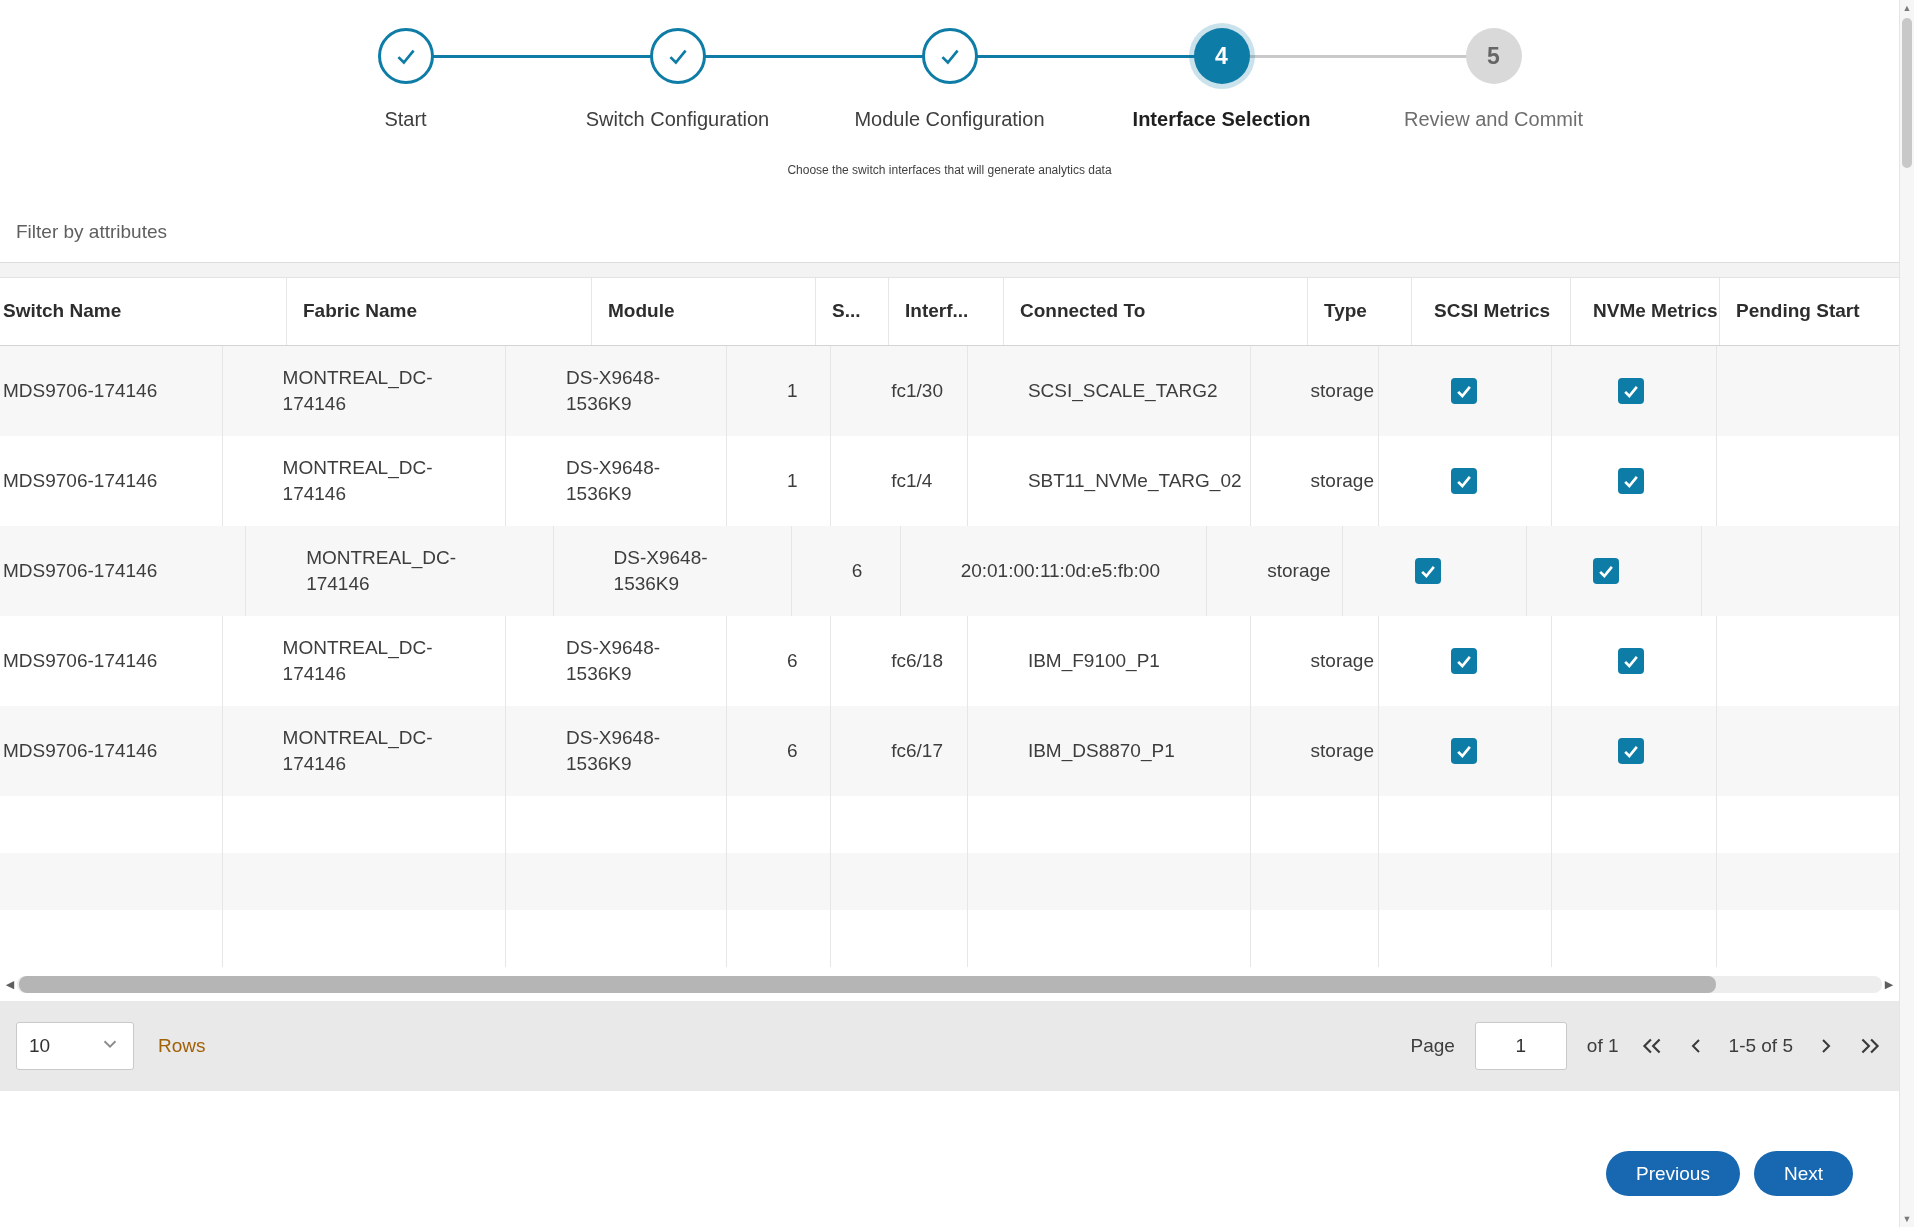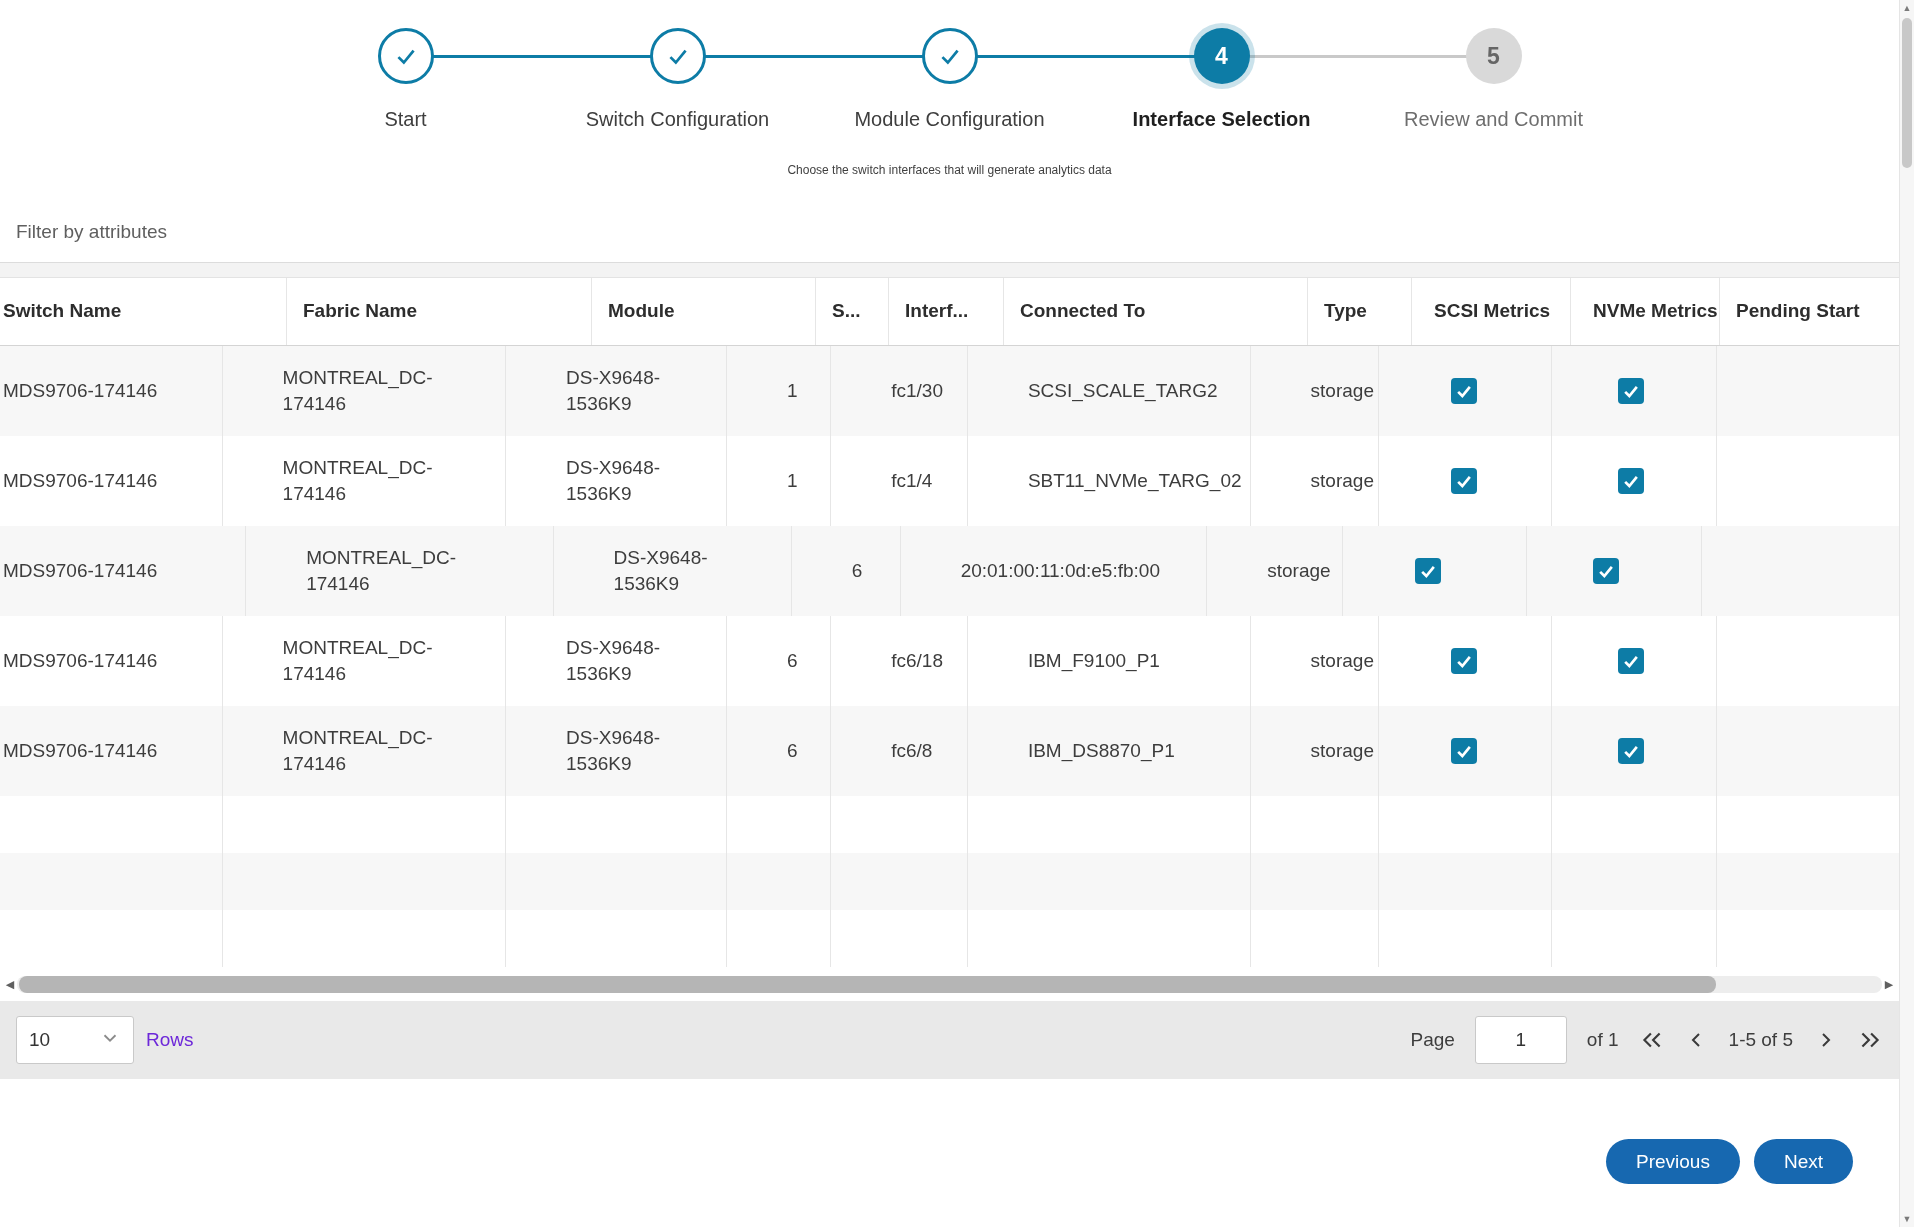--- a/index.html
+++ b/index.html
@@ -76,27 +76,27 @@
     display: inline-flex; align-items: center; justify-content: center; cursor: pointer;
   }
 
   
   .hscroll { margin-top: 8px; height: 18px; display: flex; align-items: center; padding: 0 3px; }
   .hs-arrow { font-size: 11px; color: #5f5f5f; width: 14px; text-align: center; cursor: pointer; line-height: 18px; }
   .hs-track { flex: 1; height: 17px; background: #ededed; border-radius: 8px; overflow: hidden; }
   .hs-thumb { width: 91%; height: 17px; margin-left: 2px; background: #b5b5b5; border-radius: 8px; cursor: grab; }
 
   
-  .pagination { margin-top: 8px; height: 78px; background: #e9e9e9; display: flex; align-items: center; padding: 0 16px; }
+  .pagination { margin-top: 8px; height: 90px; background: #e9e9e9; display: flex; align-items: center; padding: 0 16px; }
   .pg-size {
     width: 118px; height: 48px; background: #fff; border: 1px solid #c9c9c9; border-radius: 3px;
     display: flex; align-items: center; justify-content: space-between; padding: 0 12px; cursor: pointer;
   }
   .pg-size-value { font-size: 19px; color: #333; }
-  .pg-rows-label { font-size: 19px; color: #6d28d9; margin-left: 12px; }
+  .pg-rows-label { font-size: 19px; color: #a16207; margin-left: 24px; }
   .pg-spacer { flex: 1; }
   .pg-right { display: flex; align-items: center; gap: 20px; }
   .pg-text { font-size: 19px; color: #3d3d3d; }
   .pg-input {
     width: 92px; height: 48px; background: #fff; border: 1px solid #c9c9c9; border-radius: 3px;
     text-align: center; font-size: 19px; color: #333; font-family: inherit; outline: none;
   }
   .pg-icon { display: inline-flex; align-items: center; justify-content: center; cursor: pointer; }
   .pg-icon svg { stroke: #3a3a3a; }
 
@@ -294,21 +294,21 @@
   </div>
           <div class="tr">
     <div class="td col-switch">MDS9706-174146</div>
     <div class="td col-fabric">
               <span class="wrap-fabric">MONTREAL_DC-174146</span>
             </div>
     <div class="td col-module">
               <span class="wrap-module">DS-X9648-1536K9</span>
             </div>
     <div class="td col-slot">6</div>
-    <div class="td col-iface">fc6/8</div>
+    <div class="td col-iface">fc6/17</div>
     <div class="td col-conn">IBM_DS8870_P1</div>
     <div class="td col-type">storage</div>
     <div class="td col-scsi">
       <span class="checkbox">
         <svg width="20" height="20" viewBox="0 0 24 24" fill="none">
                   <polyline points="5,13 10,18 19,7" stroke="#fff" stroke-width="3.2" fill="none"></polyline>
                 </svg>
       </span>
     </div>
     <div class="td col-nvme">

